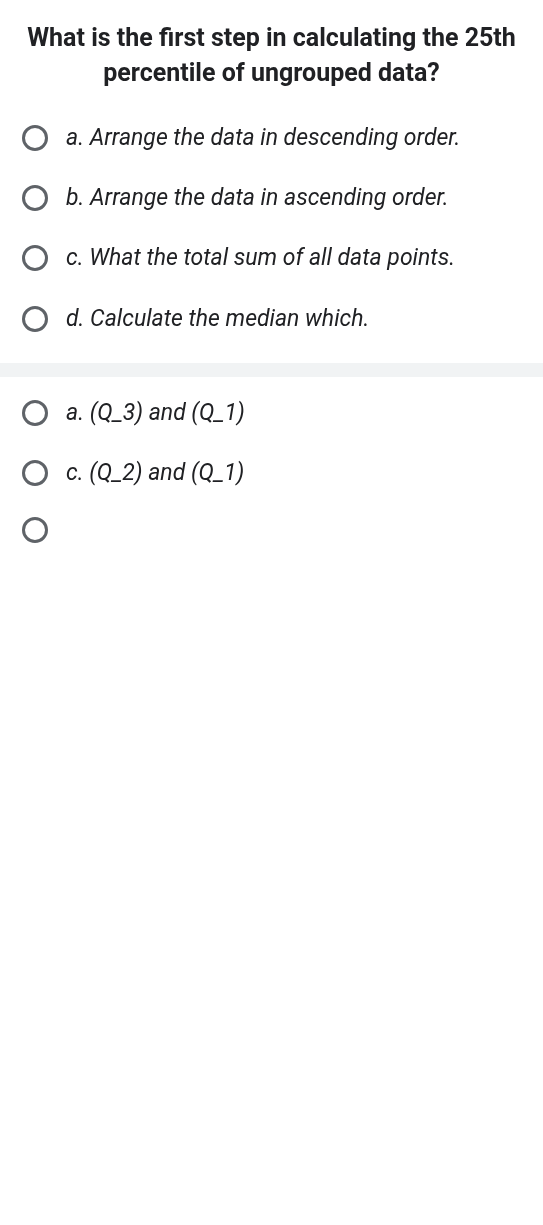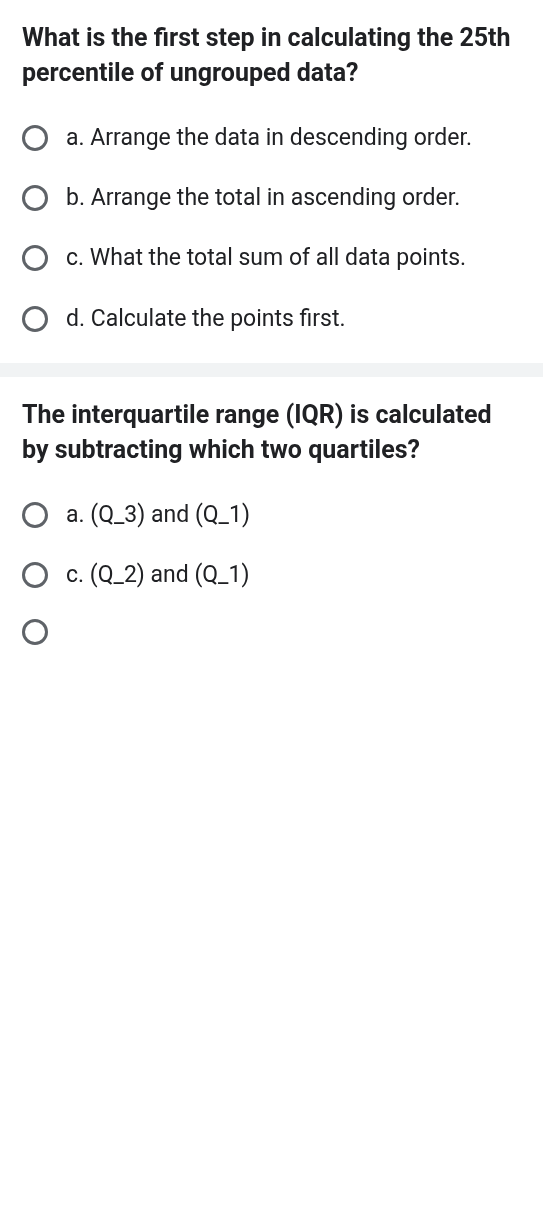--- a/index.html
+++ b/index.html
@@ -1,18 +1,19 @@
 <!DOCTYPE html>
 <html><head>
   <meta charset="utf-8">
   <style>
     * {
       margin: 0;
       padding: 0;
       box-sizing: border-box;
+      text-align: center;
     }
     body {
       font-family: Roboto, Arial, sans-serif;
       background: #fff;
       width: 543px;
       color: #202124;
     }
     .question-block {
       padding: 20px 22px 28px 22px;
     }
@@ -21,20 +22,21 @@
       font-weight: 700;
       line-height: 1.4;
       color: #202124;
       margin-bottom: 32px;
     }
     .option {
       display: flex;
       align-items: center;
       margin-bottom: 28px;
       cursor: pointer;
+      font-style: italic;
     }
     .option:last-child {
       margin-bottom: 0;
     }
     .radio-circle {
       flex-shrink: 0;
       width: 26px;
       height: 26px;
       border: 3px solid #5f6368;
       border-radius: 50%;
@@ -56,36 +58,35 @@
 <body>
 
 <div class="question-block">
   <div class="question-text">What is the first step in calculating the 25th percentile of ungrouped data?</div>
   <div class="option">
     <div class="radio-circle"></div>
     <div class="option-label">a. Arrange the data in descending order.</div>
   </div>
   <div class="option">
     <div class="radio-circle"></div>
-    <div class="option-label">b. Arrange the total in ascending order.</div>
+    <div class="option-label">b. Arrange the data in ascending order.</div>
   </div>
   <div class="option">
     <div class="radio-circle"></div>
     <div class="option-label">c. What the total sum of all data points.</div>
   </div>
   <div class="option">
     <div class="radio-circle"></div>
-    <div class="option-label">d. Calculate the points first.</div>
+    <div class="option-label">d. Calculate the median which.</div>
   </div>
 </div>
 
 <div class="divider"></div>
 
 <div class="question-block">
-  <div class="question-text">The interquartile range (IQR) is calculated by subtracting which two quartiles?</div>
   <div class="option">
     <div class="radio-circle"></div>
     <div class="option-label">a. (Q_3) and (Q_1)</div>
   </div>
   <div class="option">
     <div class="radio-circle"></div>
     <div class="option-label">c. (Q_2) and (Q_1)</div>
   </div>
   <div class="option">
     <div class="radio-circle"></div>

